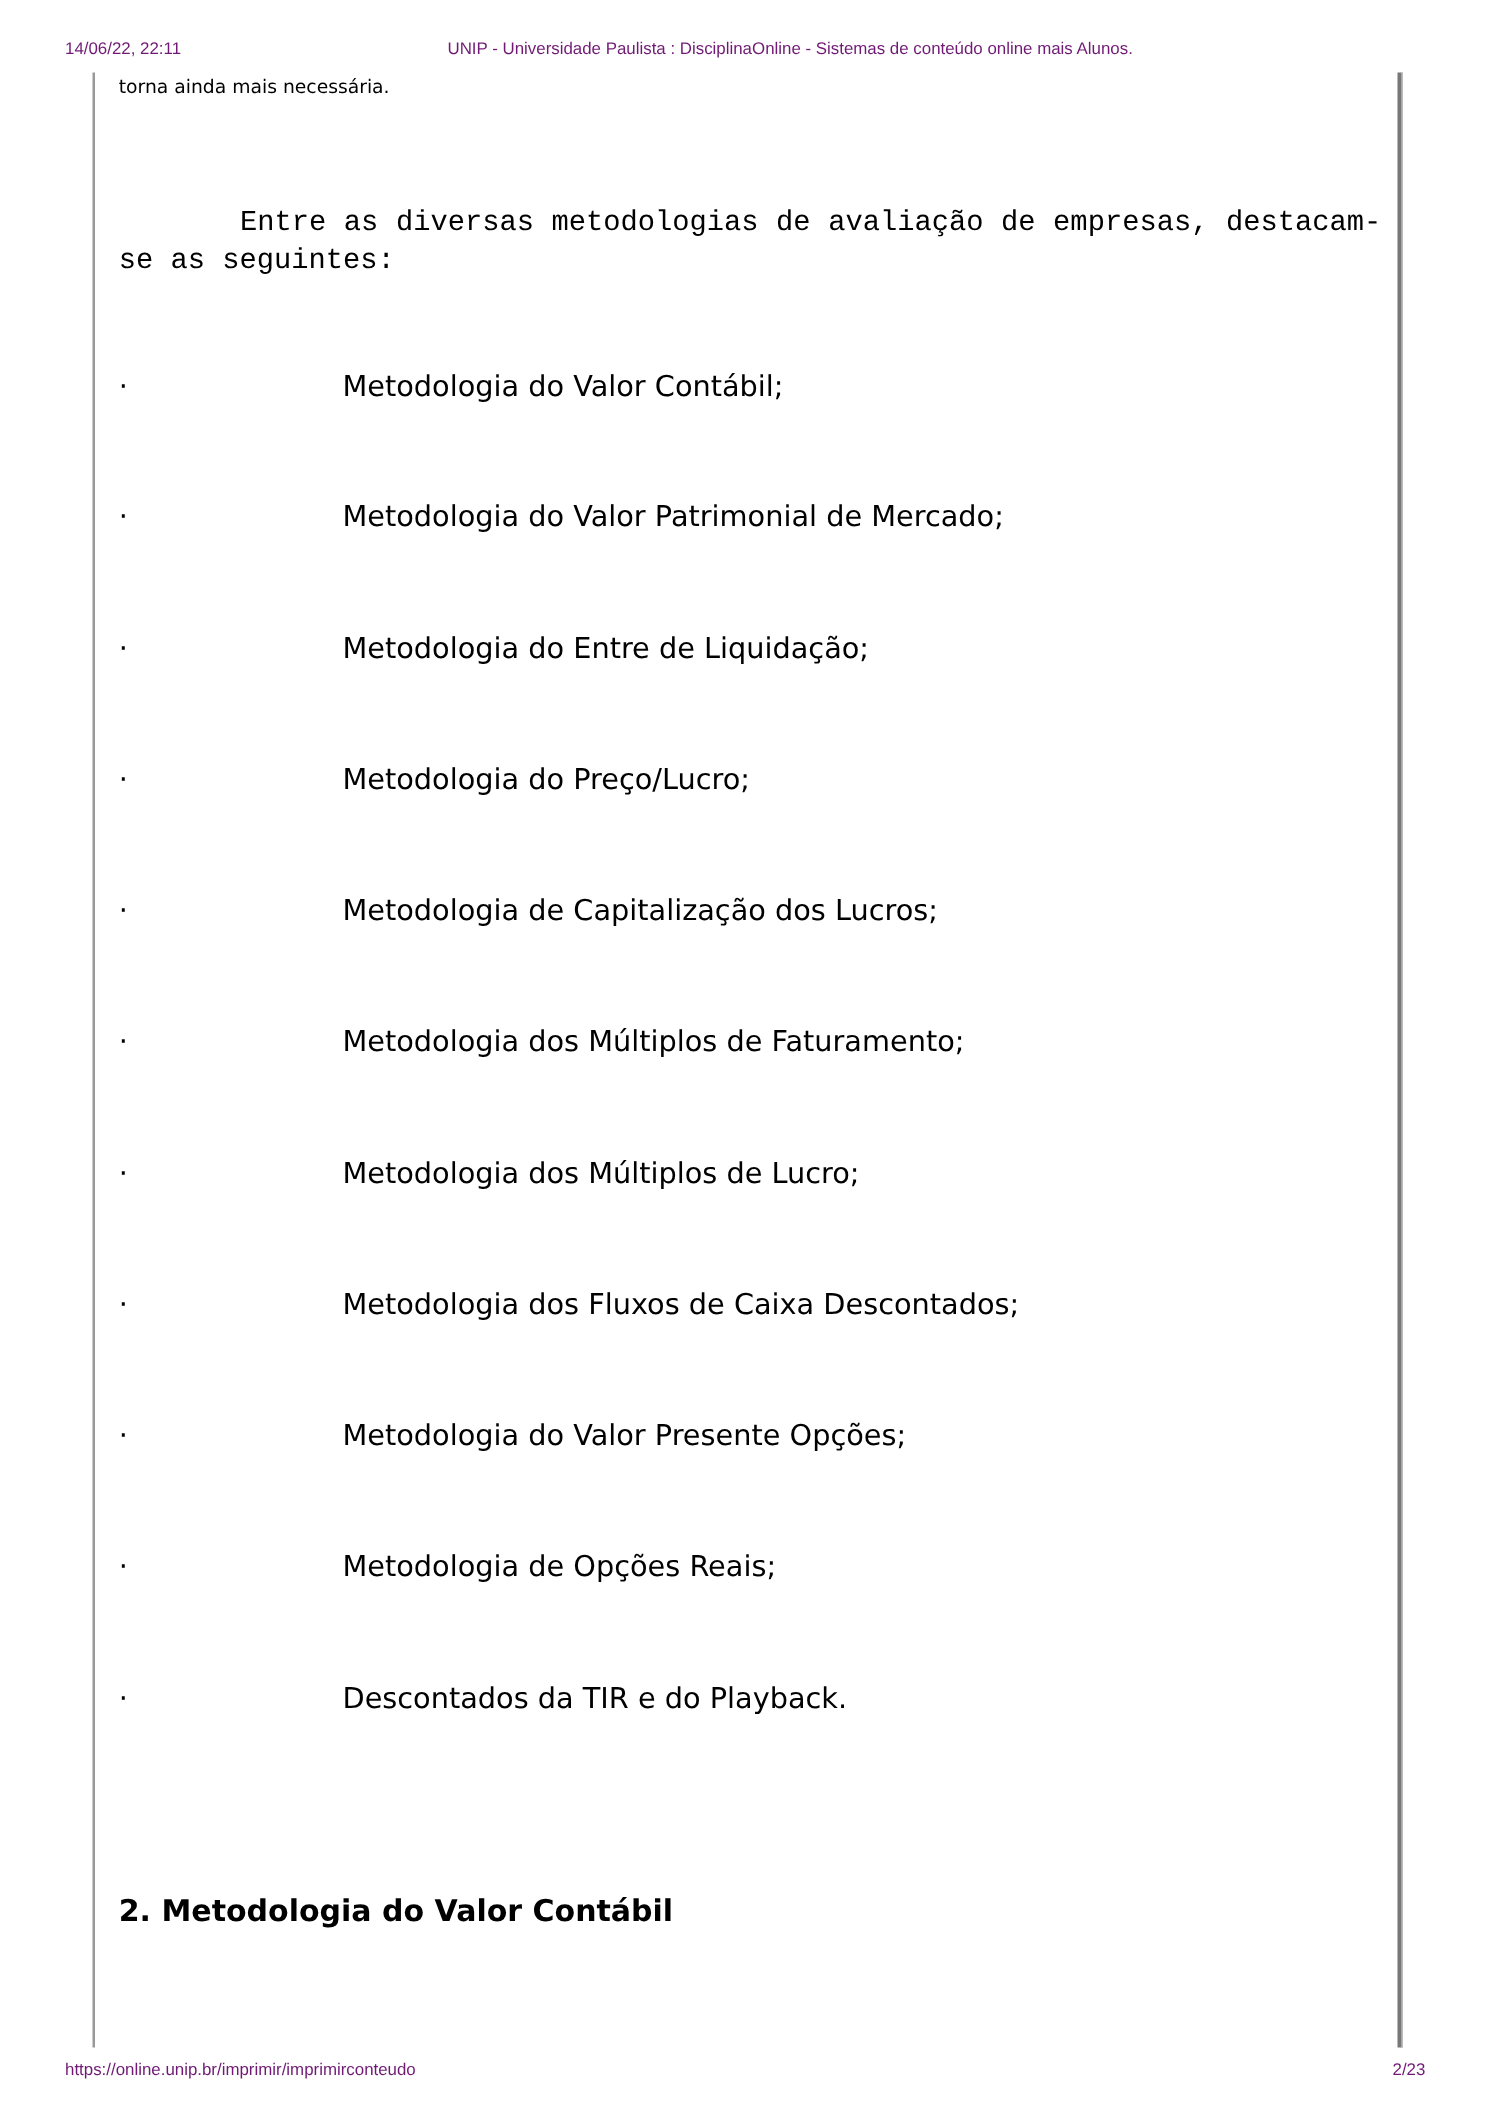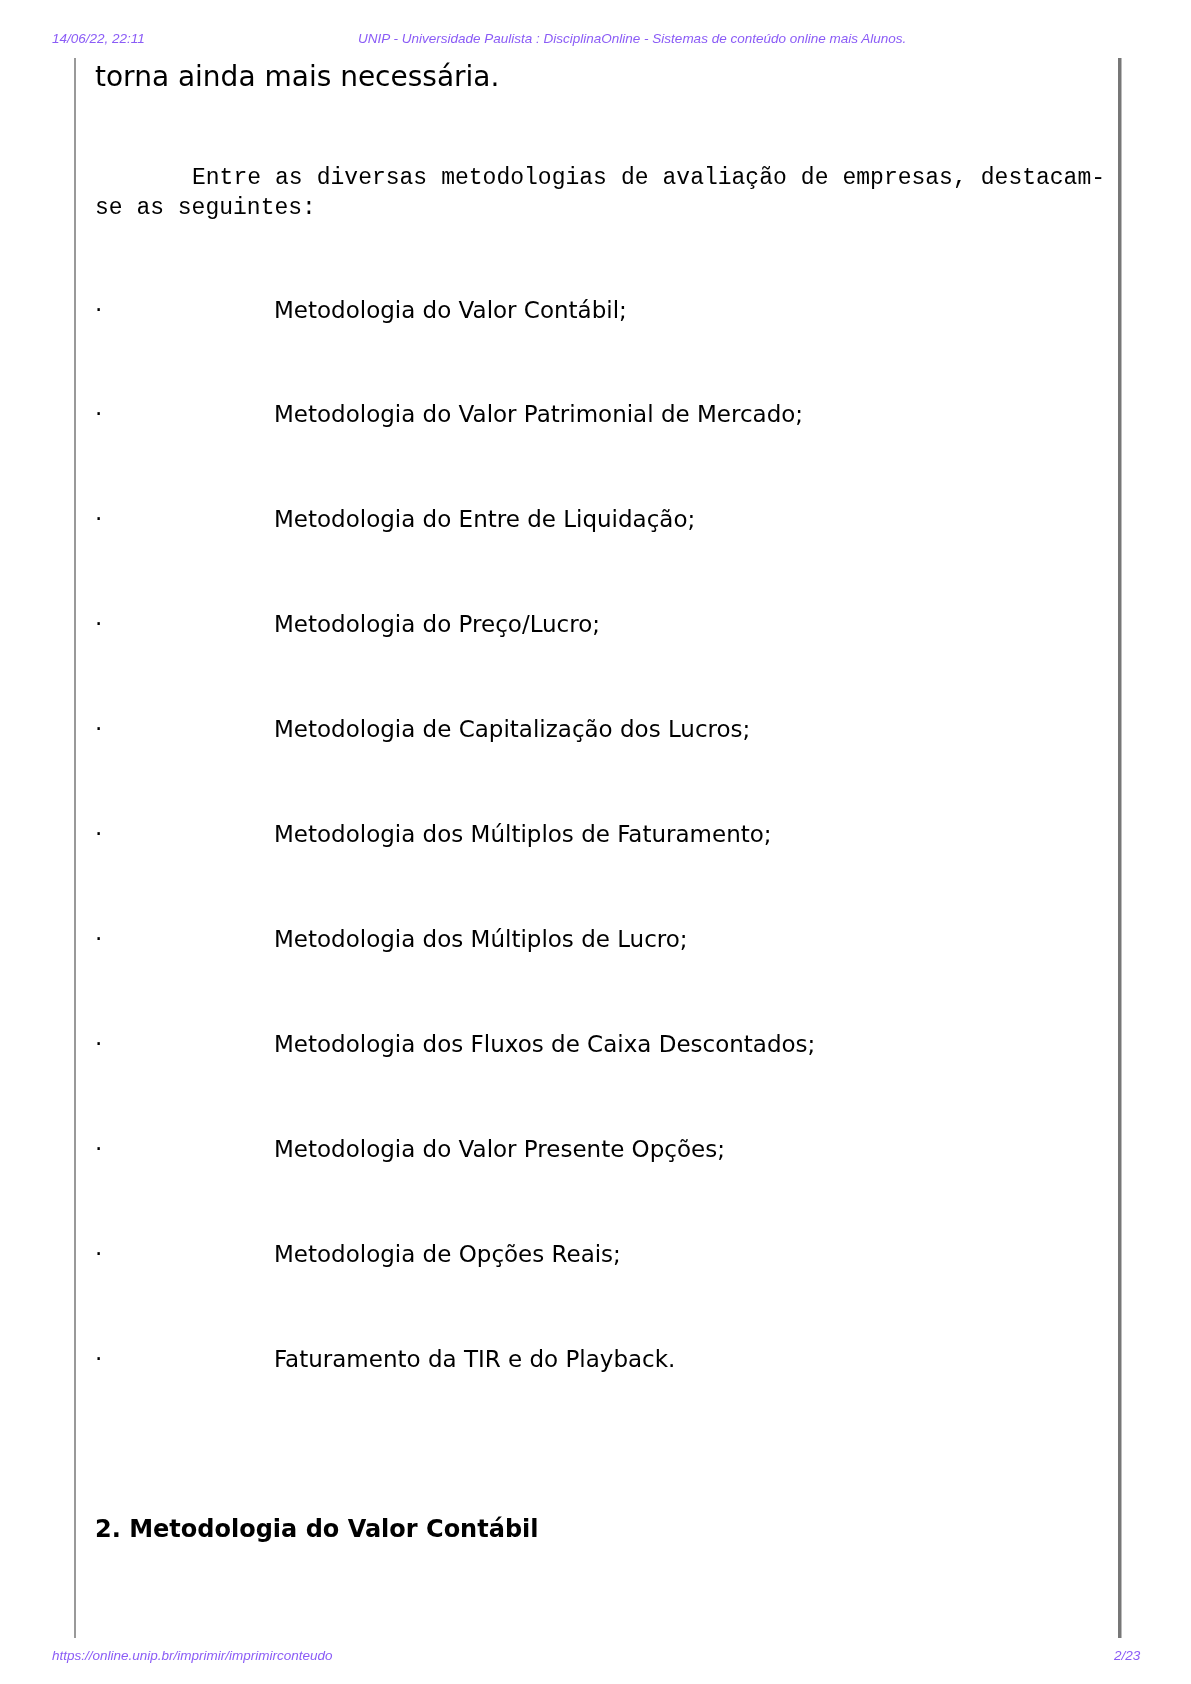--- a/index.html
+++ b/index.html
@@ -1,24 +1,24 @@
 <!DOCTYPE html>
 <html><head>
   <meta charset="utf-8">
   <style>
     html, body { margin: 0; padding: 0; background: #ffffff; }
     body { width: 1191px; height: 1684px; position: relative; overflow: hidden; color: #000; }
-    .hdr, .ftr { position: absolute; font-family: "Liberation Sans", sans-serif; font-size: 13.5px; color: #8b5cf6; font-style: italic; }
+    .hdr, .ftr { position: absolute; font-family: "Liberation Sans", sans-serif; font-size: 13.5px; color: #701a75; }
     .hdr-left { left: 52px; top: 31px; }
     .hdr-center { left: 358px; top: 31px; }
     .ftr-left { left: 52px; top: 1648px; text-align: right; }
     .ftr-right { left: 1114px; top: 1648px; }
     .frame-left { position: absolute; left: 74px; top: 58px; width: 2px; height: 1580px; background: #999; }
     .frame-right { position: absolute; left: 1118px; top: 58px; width: 3px; height: 1580px; background: #777; border-right: 1px solid #bbb; }
-    .intro-tail { position: absolute; left: 95px; top: 60px; font-family: "DejaVu Sans", sans-serif; font-size: 28px; }
+    .intro-tail { position: absolute; left: 95px; top: 60px; font-family: "DejaVu Sans", sans-serif; font-size: 15px; }
     .para { position: absolute; left: 95px; top: 163px; width: 1010px; font-family: Liberation Mono, monospace; font-size: 23px; line-height: 30px; text-align: justify; text-indent: 97px; }
     .list-item { position: absolute; left: 95px; font-family: "DejaVu Sans", sans-serif; font-size: 23px; height: 30px; }
     .bullet { position: absolute; left: 0; top: 0; width: 10px; }
     .item-text { position: absolute; left: 179px; top: 0; white-space: nowrap; }
     .section-heading { position: absolute; left: 95px; top: 1515px; font-family: "DejaVu Sans", sans-serif; font-size: 24px; font-weight: bold; }
   </style>
 </head>
 <body>
 
 <div class="hdr hdr-left">14/06/22, 22:11</div>
@@ -66,19 +66,19 @@
 <div class="list-item" style="top:1136px">
   <span class="bullet">·</span>
   <span class="item-text">Metodologia do Valor Presente Opções;</span>
 </div>
 <div class="list-item" style="top:1241px">
   <span class="bullet">·</span>
   <span class="item-text">Metodologia de Opções Reais;</span>
 </div>
 <div class="list-item" style="top:1346px">
   <span class="bullet">·</span>
-  <span class="item-text">Faturamento da TIR e do Playback.</span>
+  <span class="item-text">Descontados da TIR e do Playback.</span>
 </div>
 
 <div class="section-heading">2. Metodologia do Valor Contábil</div>
 
 <div class="ftr ftr-left">https://online.unip.br/imprimir/imprimirconteudo</div>
 <div class="ftr ftr-right">2/23</div>
 
 </body></html>

